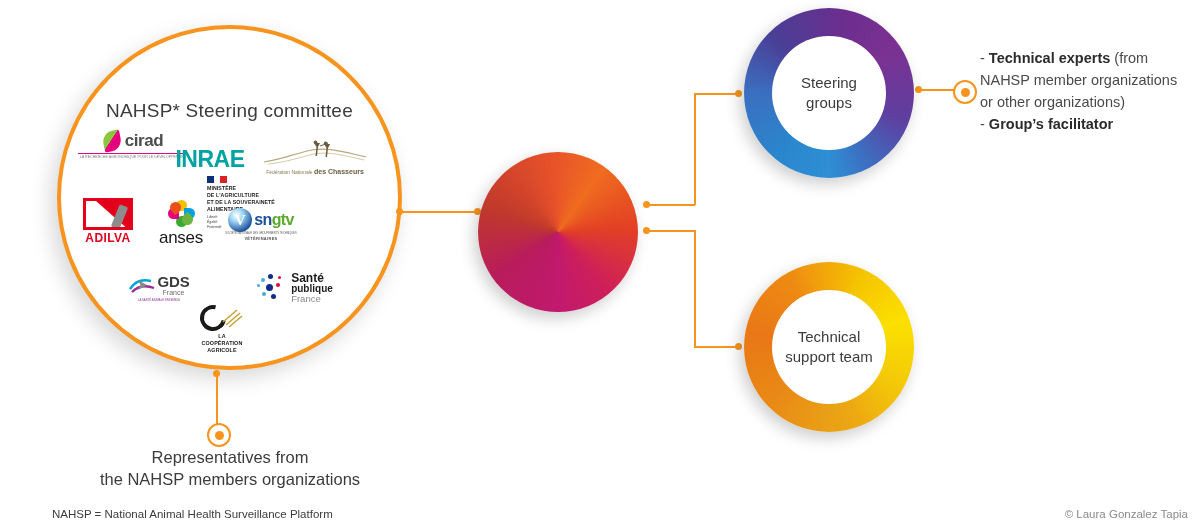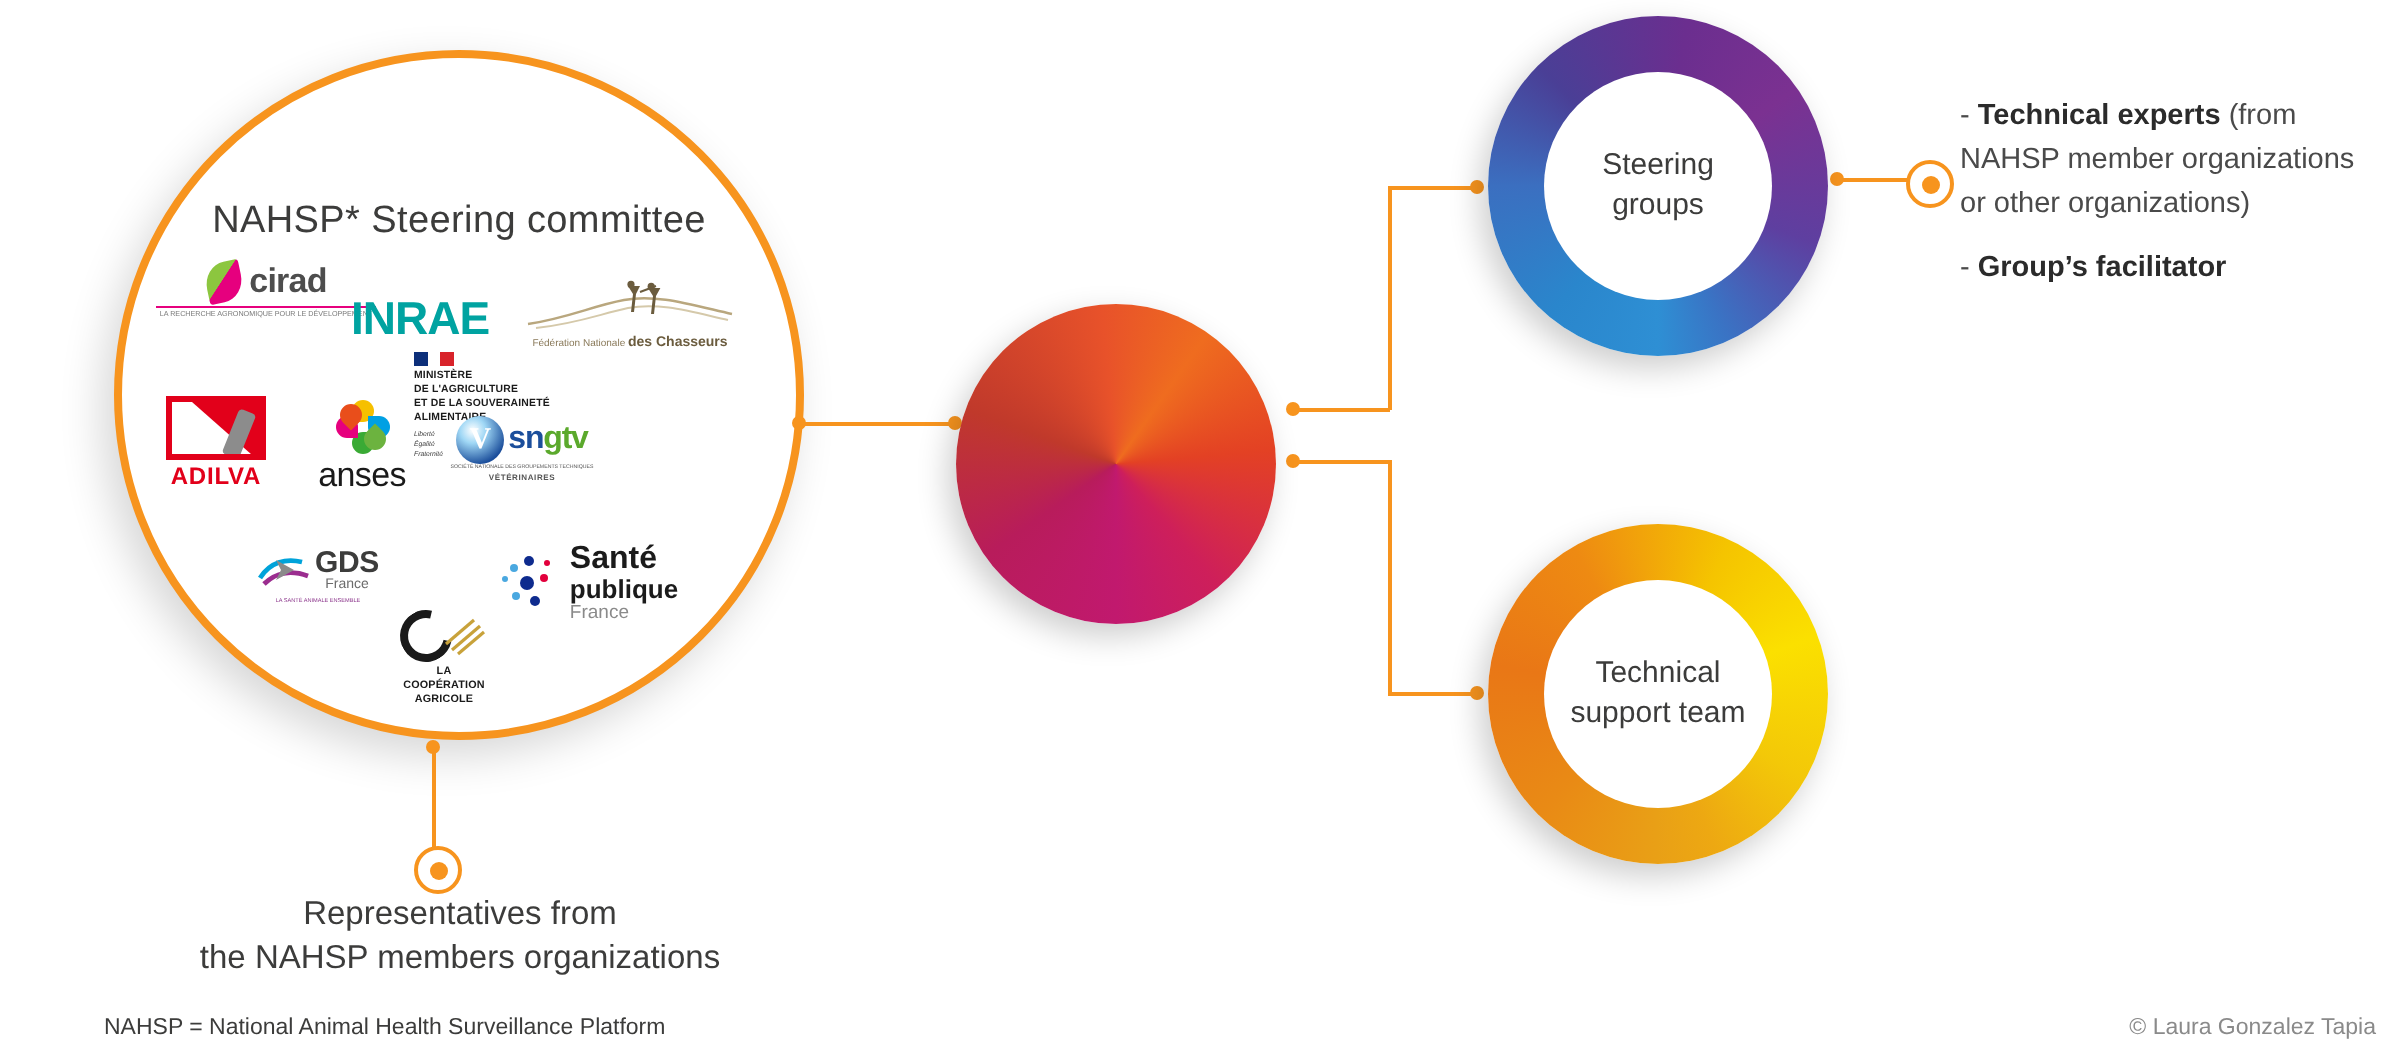--- a/index.html
+++ b/index.html
@@ -100,22 +100,22 @@
   .gds .w1{font-size:15px;font-weight:700;color:#3c3c3b;letter-spacing:-.2px;line-height:1;}
   .gds .w2{font-size:7px;color:#6b6b6b;line-height:1.2;}
   .gds .cap{font-size:2.8px;color:#8e3a8e;margin-top:1px;}
 
   
   .spf{left:245px;top:272px;width:100px;}
   .spf .row{display:flex;align-items:center;justify-content:center;gap:4px;}
   .spf .dots{width:30px;height:30px;position:relative;}
   .spf .dots i{position:absolute;border-radius:50%;}
   .spf .txt{text-align:left;line-height:1.02;}
-  .spf .w1{font-size:16px;font-weight:700;color:#1b1b1b;}
-  .spf .w2{font-size:13px;font-weight:700;color:#1b1b1b;}
+  .spf .w1{font-size:12px;font-weight:700;color:#1b1b1b;}
+  .spf .w2{font-size:10px;font-weight:700;color:#1b1b1b;}
   .spf .w3{font-size:9.5px;color:#8a8a8a;}
 
   
   .coop{left:185px;top:305px;width:74px;}
   .coop .mark{width:44px;height:30px;margin:0 auto;position:relative;}
   .coop .c{position:absolute;left:0;top:0;width:26px;height:26px;border:4px solid #1a1a1a;border-radius:50%;border-right-color:transparent;transform:rotate(-32deg);box-sizing:border-box;}
   .coop .cap{font-size:5.4px;font-weight:700;color:#1a1a1a;line-height:1.25;letter-spacing:.1px;margin-top:-2px;}
 
   
   .donut{position:absolute;border-radius:50%;display:flex;align-items:center;justify-content:center;}
@@ -143,21 +143,21 @@
   .h{height:2px;}
   .v{width:2px;}
   .dot{position:absolute;width:7px;height:7px;border-radius:50%;background:#F7941E;}
   .ringdot{position:absolute;width:20px;height:20px;border-radius:50%;border:2px solid #F7941E;
      display:flex;align-items:center;justify-content:center;background:#fff;}
   .ringdot i{width:9px;height:9px;border-radius:50%;background:#F7941E;display:block;}
 
   
   .note{position:absolute;left:980px;top:48px;width:210px;font-size:14.5px;line-height:1.5;color:#4a4a4a;}
   .note b{color:#2b2b2b;font-weight:700;}
-  .note .l2{margin-top:11px;}
+  .note .l2{margin-top:1px;}
 
   
   .rep{position:absolute;left:60px;top:446px;width:340px;text-align:center;
        font-size:16.5px;line-height:1.35;color:#3c3c3b;}
   .foot{position:absolute;left:52px;top:508px;font-size:11.5px;color:#3c3c3b;}
   .copy{position:absolute;right:12px;top:508px;font-size:11.5px;color:#8a8a8a;text-align:right;}
 </style>
 </head>
 <body>
 

